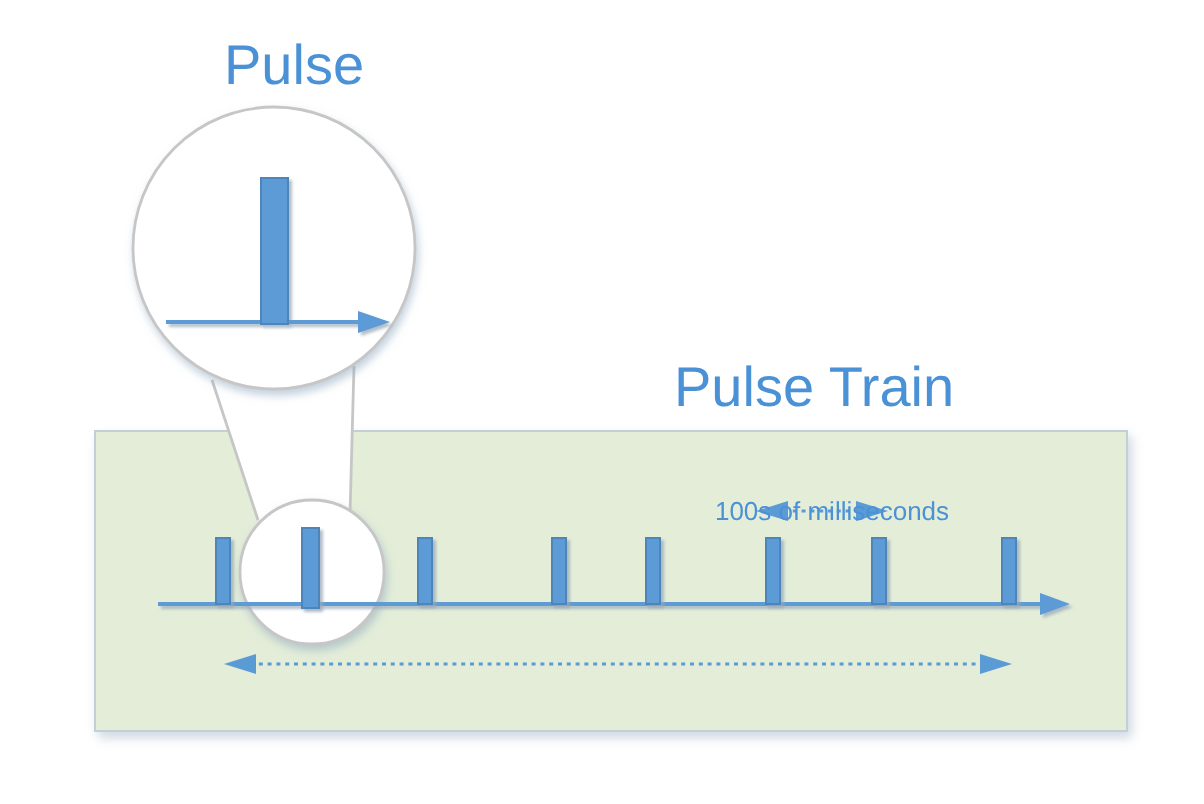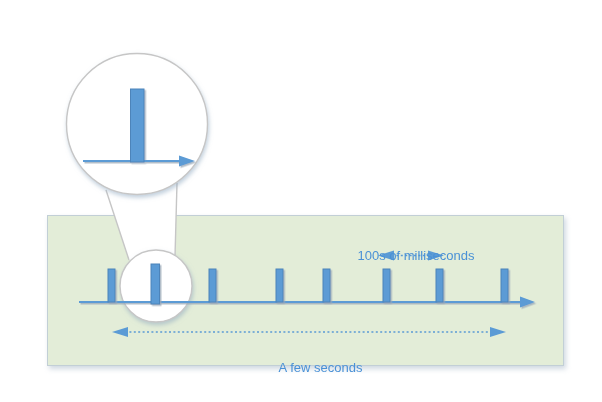--- a/index.html
+++ b/index.html
@@ -86,18 +86,19 @@
       <polygon class="arrow-head" points="444,255.5 428,250.5 428,260.5"></polygon>
     </g>
 
     <g>
       <line class="dashed-line" x1="125" y1="332" x2="493" y2="332"></line>
       <polygon class="arrow-head" points="112,332 128,327 128,337"></polygon>
       <polygon class="arrow-head" points="506,332 490,327 490,337"></polygon>
     </g>
   </svg>
 
+  <div class="title" style="left:112px;top:18px;">Pulse</div>
 
+  <div class="title" style="left:337px;top:179px;">Pulse Train</div>
 
   <div class="label" style="left:336px;top:229px;width:160px;">100s of milliseconds</div>
 
-  <div class="label" style="left:240px;top:341px;width:161px;">A few seconds</div>
 </div>
 
 </body></html>

